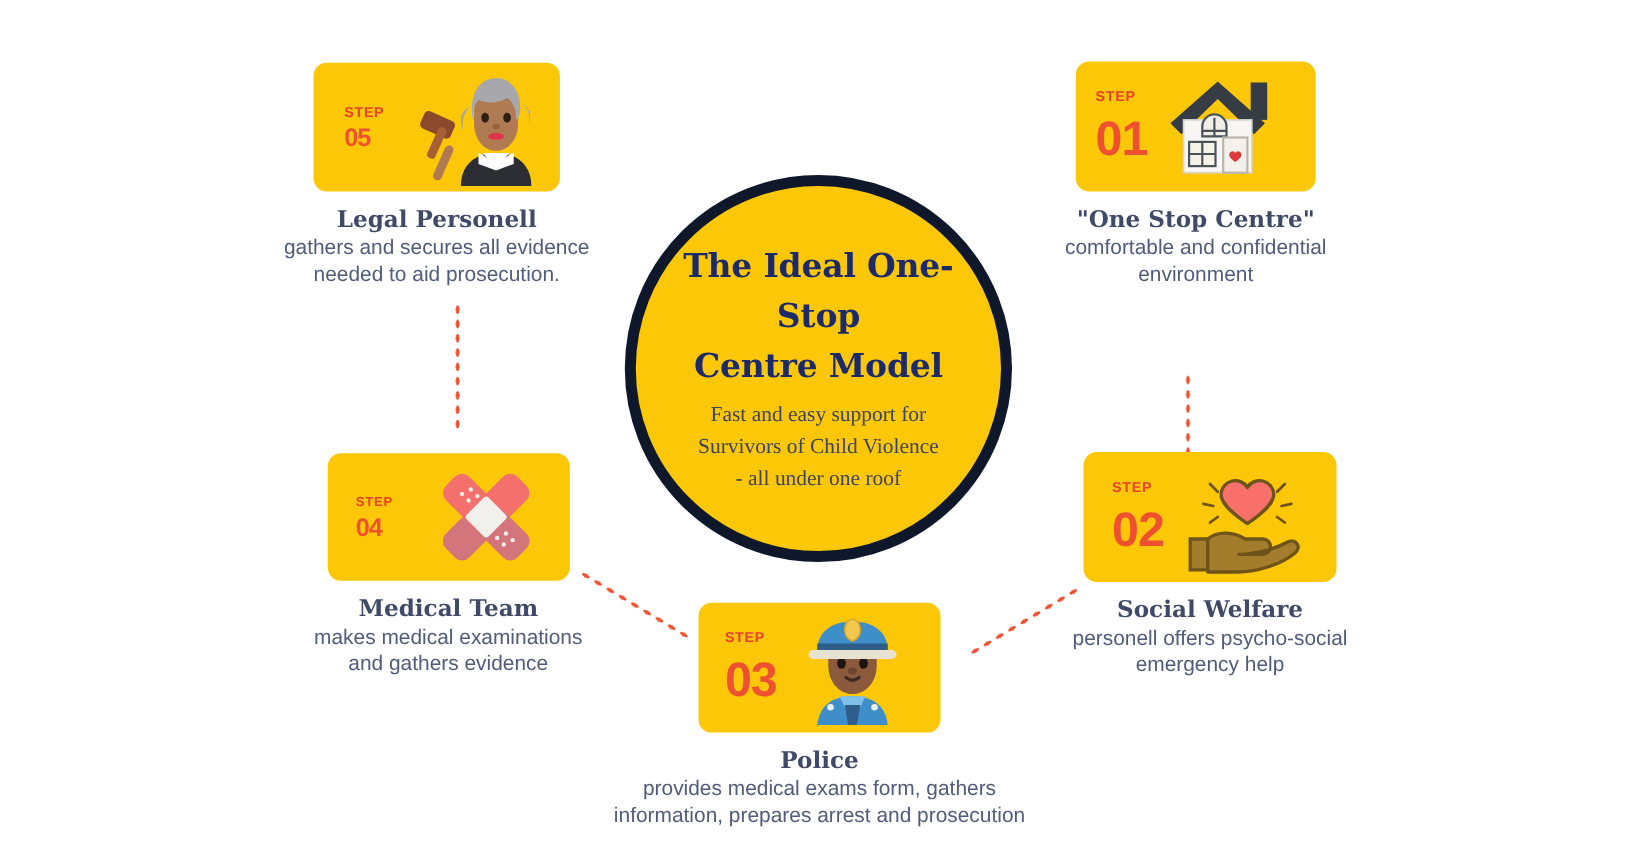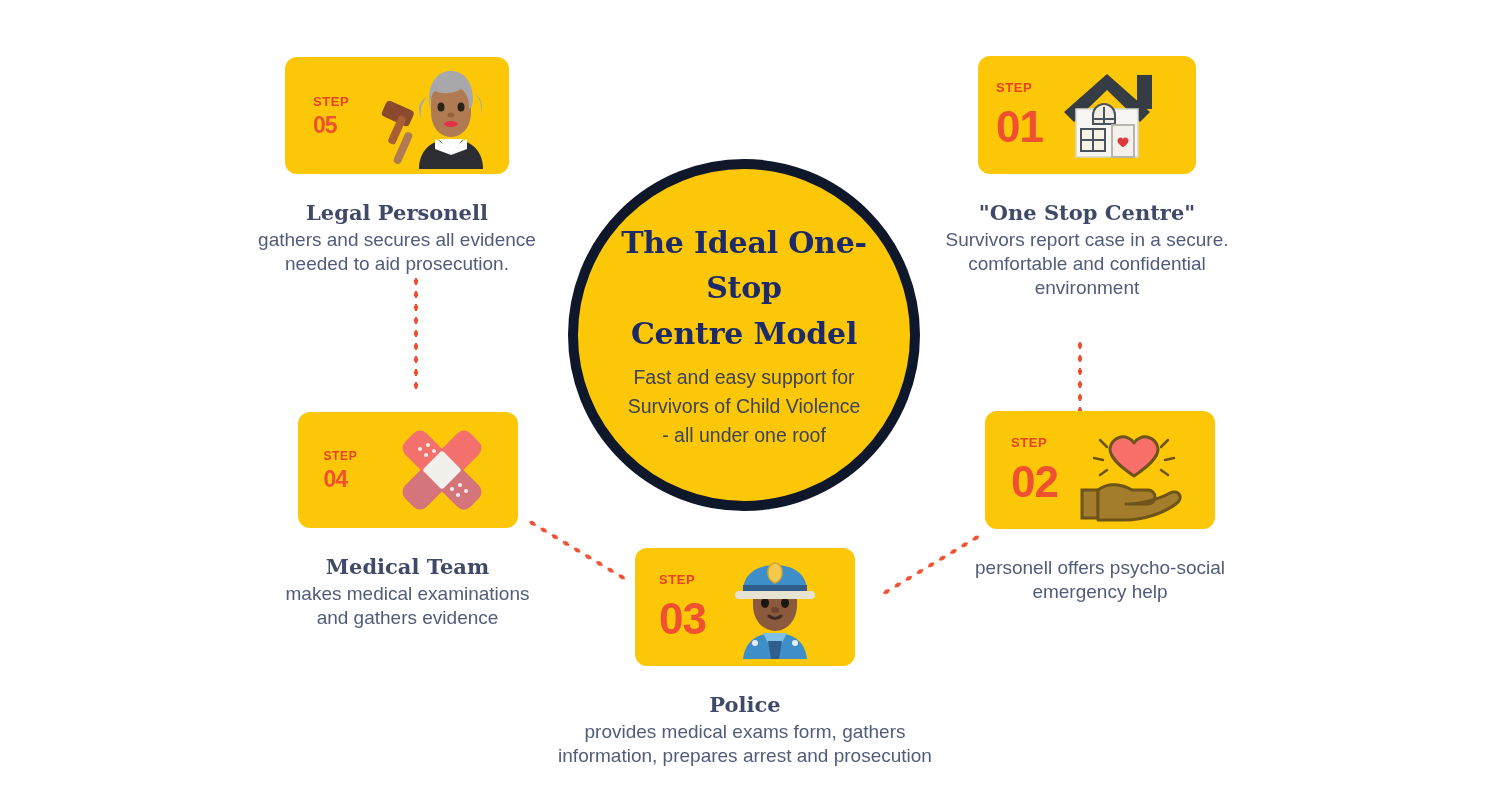--- a/index.html
+++ b/index.html
@@ -42,21 +42,21 @@
   .center-title {
     font-family: "DejaVu Serif", "Liberation Serif", serif;
     font-weight: bold;
     font-size: 30px;
     line-height: 1.52;
     color: #1d2a69;
     letter-spacing: -0.2px;
     max-width: 270px;
   }
   .center-sub {
-    font-family: Liberation Sans, sans-serif;
+    font-family: Liberation Serif, serif;
     font-size: 19.5px;
     line-height: 1.5;
     color: #3d4359;
     margin-top: 6px;
     max-width: 280px;
   }
 
   
   .step {
     position: absolute;
@@ -102,21 +102,21 @@
   }
 
   .icon-wrap {
     display: flex;
     align-items: center;
     justify-content: center;
   }
 
   .caption {
     text-align: center;
-    margin-top: 26px;
+    margin-top: 12px;
   }
   .caption-title {
     font-family: "DejaVu Serif", "Liberation Serif", serif;
     font-weight: bold;
     font-size: 21px;
     line-height: 1.28;
     color: #3f4a68;
   }
   .caption-body {
     font-family: "Liberation Sans", sans-serif;
@@ -182,21 +182,20 @@
           <rect x="55" y="60" width="22" height="32" fill="#f4f1ec" stroke="#b9b5ad" stroke-width="2"></rect>
           <path d="M66 74 a3 3 0 0 1 5.5 2 c0 2.4-3 4.5-5.5 6.3 c-2.5-1.8-5.5-3.9-5.5-6.3 a3 3 0 0 1 5.5-2z" fill="#d93a3a"></path>
         </svg>
       </div>
     </div>
     <div class="caption">
       <div class="caption-title">
         <div>"One Stop Centre"</div>
       </div>
       <div class="caption-body">
-        <div>Survivors report case in a secure.</div>
         <div>comfortable and confidential</div>
         <div>environment</div>
       </div>
     </div>
   </div>
 
   <div class="step" style="left:945px; top:411px; width:310px;">
     <div class="card" style="width:230px; height:118px; padding-left:26px;">
       <div class="card-num" style="width:56px;">
         <span class="step-word">STEP</span>
@@ -212,20 +211,23 @@
             <line x1="100" y1="40" x2="91" y2="42"></line>
             <line x1="94" y1="57" x2="87" y2="52"></line>
           </g>
           <path d="M60 58 C44 47 36 39 36 31 a13 13 0 0 1 24-6 a13 13 0 0 1 24 6 c0 8-8 16-24 27z" fill="#f9706b" stroke="#6e5418" stroke-width="3" stroke-linejoin="round"></path>
           <path d="M8 72 h16 v28 H8 z" fill="#a37d2c" stroke="#6e5418" stroke-width="3"></path>
           <path d="M24 72 C34 64 48 66 58 72 L74 72 a7 7 0 0 1 0 14 L52 86 C64 86 84 82 96 75 c8-4 14 4 7 10 c-12 10-34 17-52 17 H24 z" fill="#a37d2c" stroke="#6e5418" stroke-width="3" stroke-linejoin="round"></path>
         </svg>
       </div>
     </div>
     <div class="caption">
+      <div class="caption-title">
+        <div>Social Welfare</div>
+      </div>
       <div class="caption-body">
         <div>personell offers psycho-social</div>
         <div>emergency help</div>
       </div>
     </div>
   </div>
 
   <div class="step" style="left:510px; top:548px; width:470px;">
     <div class="card" style="width:220px; height:118px; padding-left:24px;">
       <div class="card-num" style="width:56px;">

